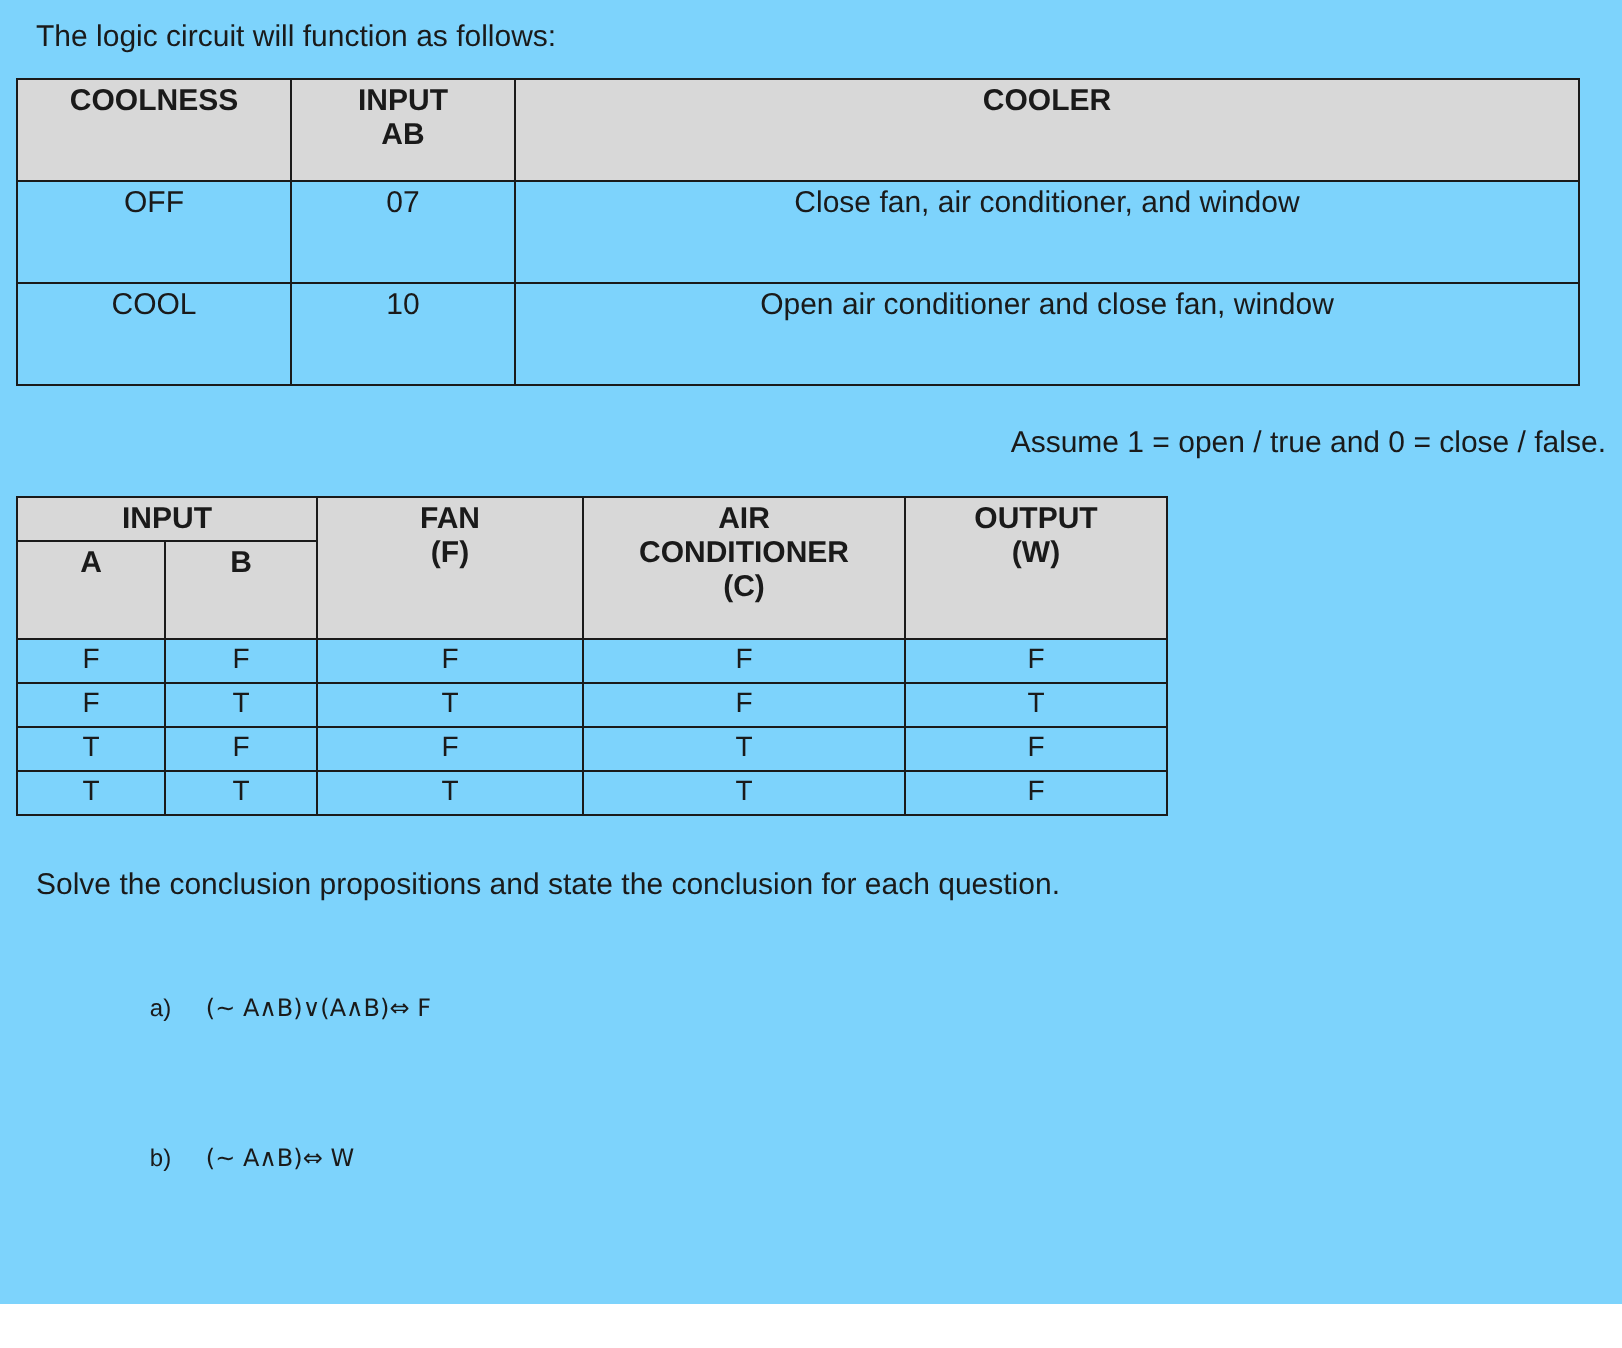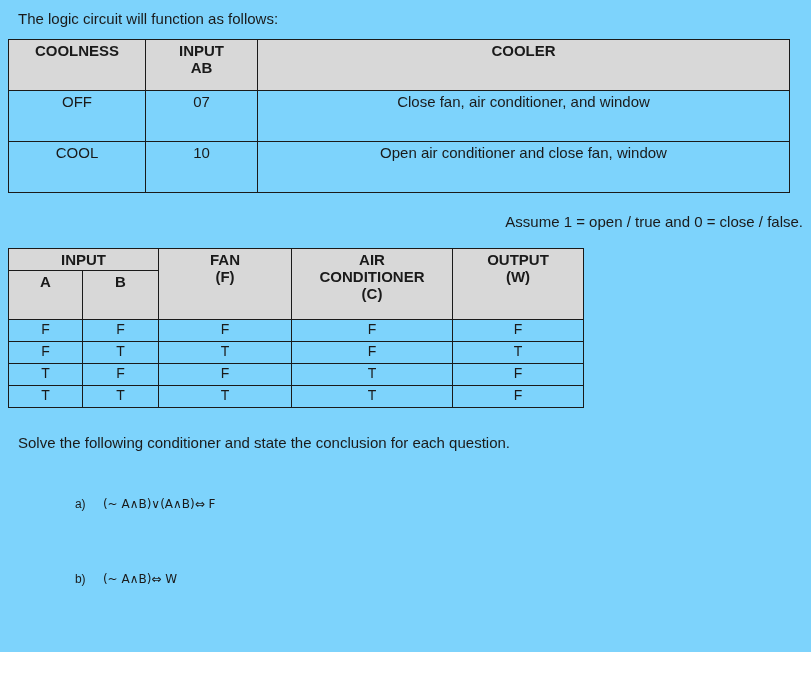--- a/index.html
+++ b/index.html
@@ -173,21 +173,21 @@
       <tr>
         <td>T</td>
         <td>T</td>
         <td>T</td>
         <td>T</td>
         <td>F</td>
       </tr>
     </tbody>
   </table>
 
-  <div class="solve">Solve the following conditioner and state the conclusion for each question.</div>
+  <div class="solve">Solve the conclusion propositions and state the conclusion for each question.</div>
 
   <div class="props">
     <div class="prop">
       <span class="plabel">a)</span><span>(~ A∧B)∨(A∧B)⇔ F</span>
     </div>
     <div class="prop">
       <span class="plabel">b)</span><span>(~ A∧B)⇔ W</span>
     </div>
 
   </div>

